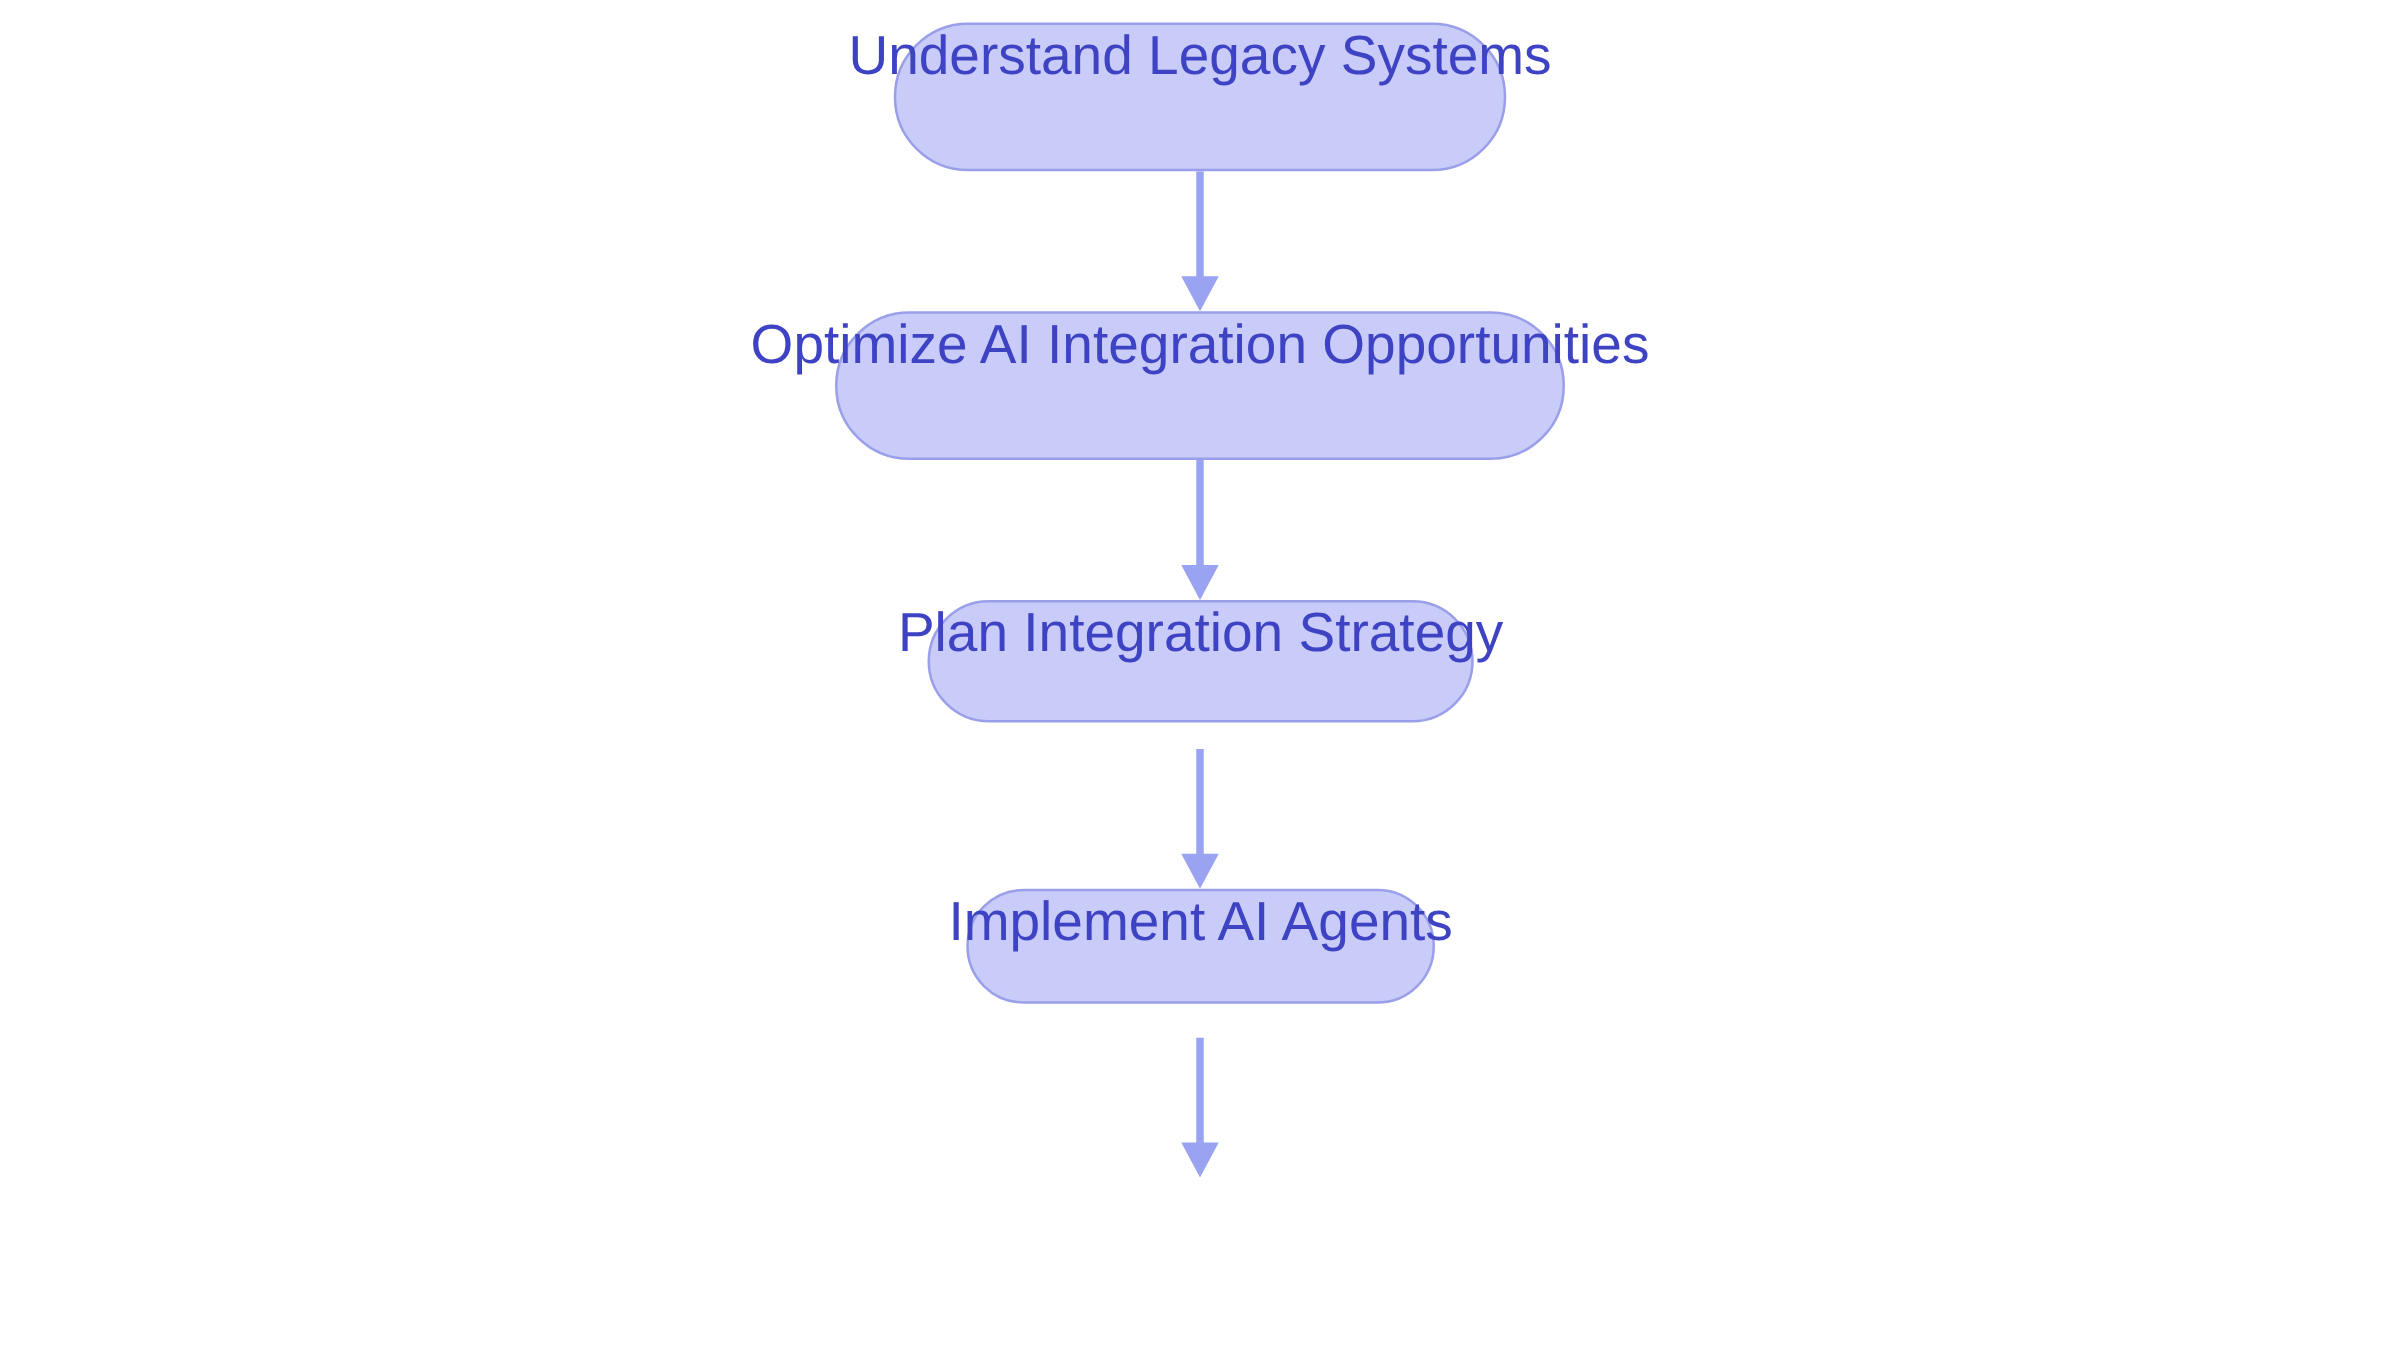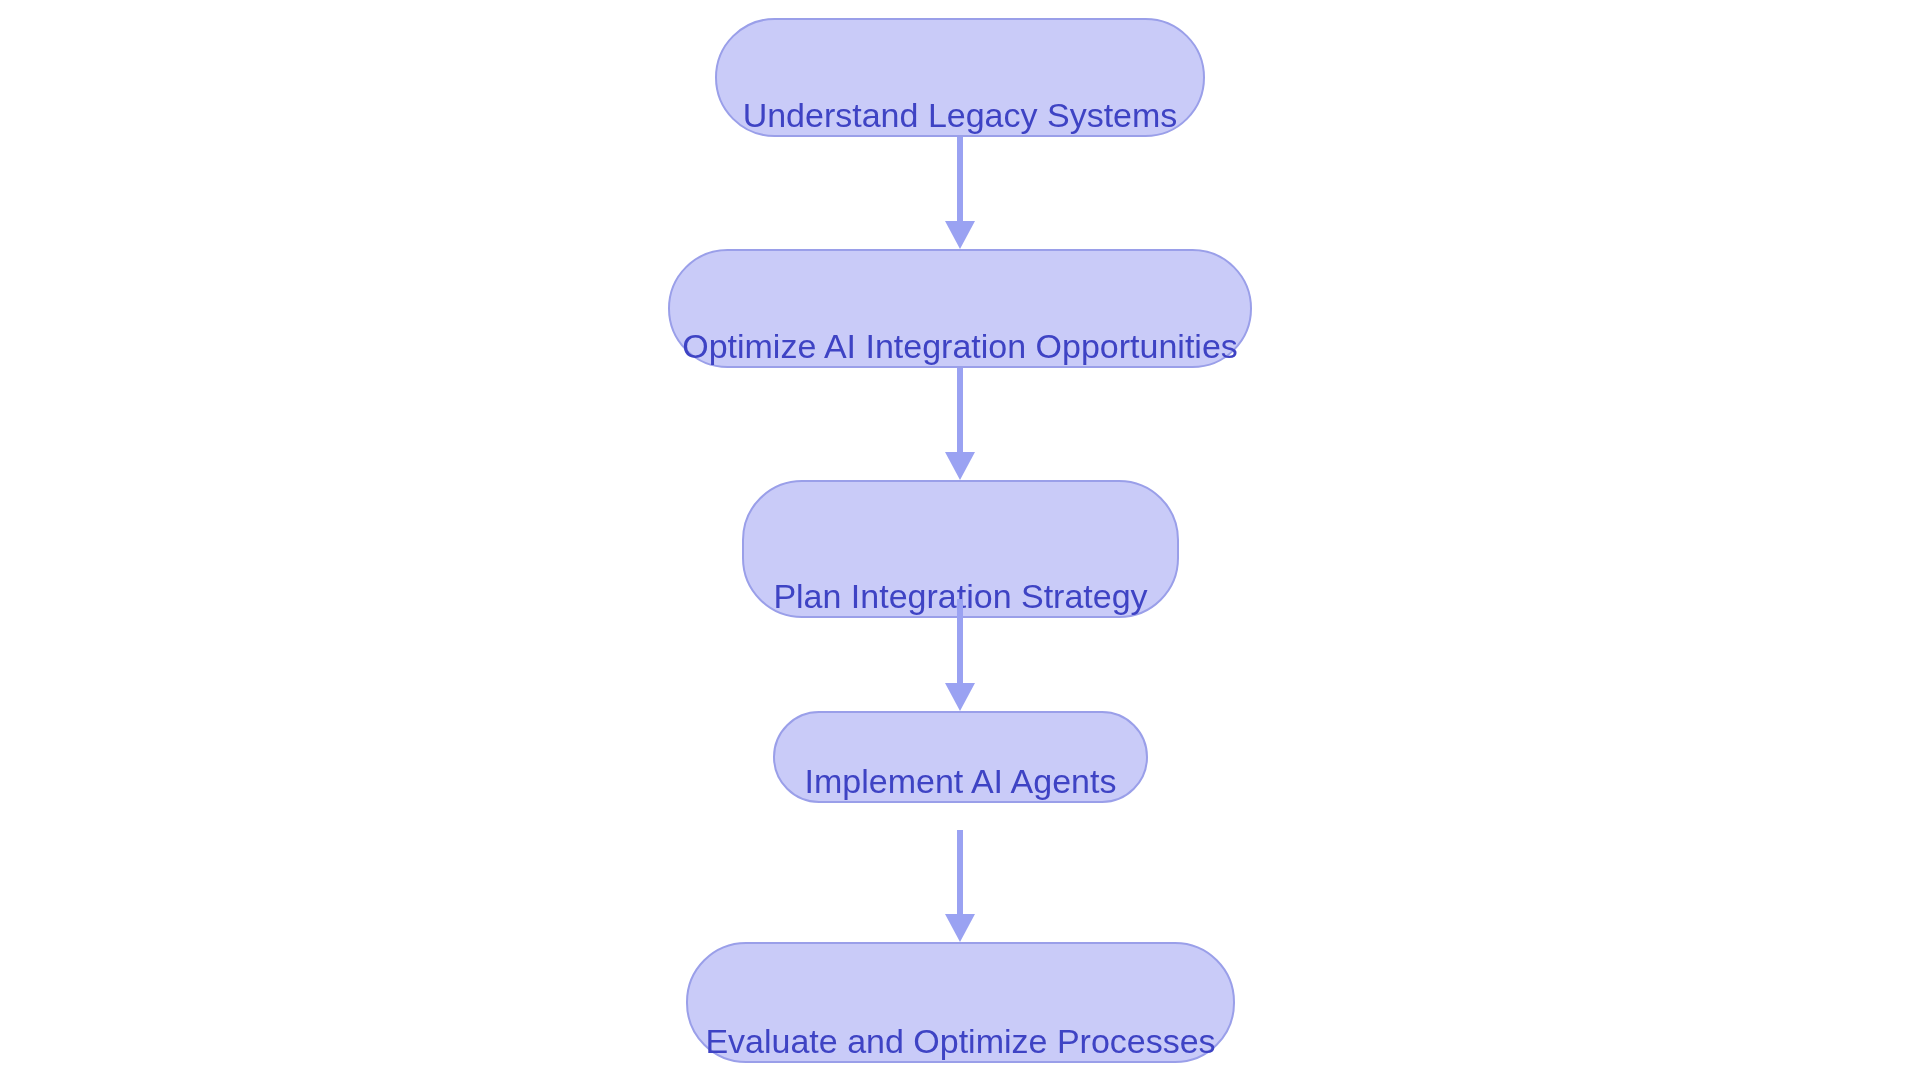--- a/index.html
+++ b/index.html
@@ -14,31 +14,31 @@
     overflow: hidden;
     font-family: "Liberation Sans", "DejaVu Sans", sans-serif;
   }
   .node {
     position: absolute;
     box-sizing: border-box;
     border-radius: 60px;
     background: var(--node-fill, #c9cbf8);
     border: 2px solid var(--node-border, #9a9fe9);
     color: var(--node-text, #3e43c4);
-    font-size: 34px;
+    font-size: 44px;
     font-weight: 400;
     display: flex;
-    align-items: flex-end;
+    align-items: flex-start;
     justify-content: center;
     text-align: center;
     white-space: nowrap;
   }
   .node-1 { left: 715px; top: 18px;  width: 490px; height: 119px; }
   .node-2 { left: 668px; top: 249px; width: 584px; height: 119px; }
-  .node-3 { left: 742px; top: 480px; width: 437px; height: 138px; }
+  .node-3 { left: 742px; top: 480px; width: 437px; height: 98px; }
   .node-4 { left: 773px; top: 711px; width: 375px; height: 92px; }
   .node-5 { left: 686px; top: 942px; width: 549px; height: 121px; }
 
   .arrow {
     position: absolute;
     left: 944px;
     width: 32px;
     height: 112px;
   }
   .arrow svg { display: block; width: 32px; height: 112px; }
@@ -91,17 +91,14 @@
     <span>Implement AI Agents</span>
   </div>
 
   <div class="arrow arrow-4">
     <svg viewBox="0 0 32 112">
       <line x1="16" y1="0" x2="16" y2="86"></line>
       <polygon points="1,84 31,84 16,112"></polygon>
     </svg>
   </div>
 
-  <div class="node node-5">
-    <span>Evaluate and Optimize Processes</span>
-  </div>
 
 </div>
 
 </body></html>

